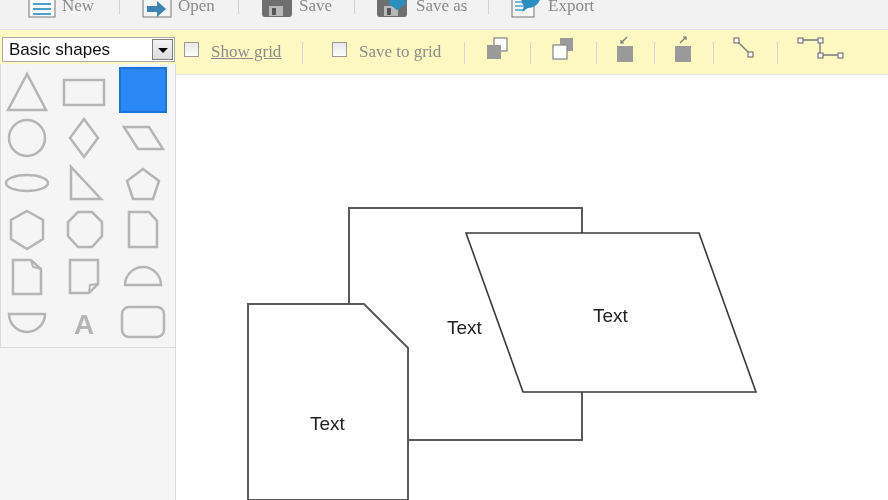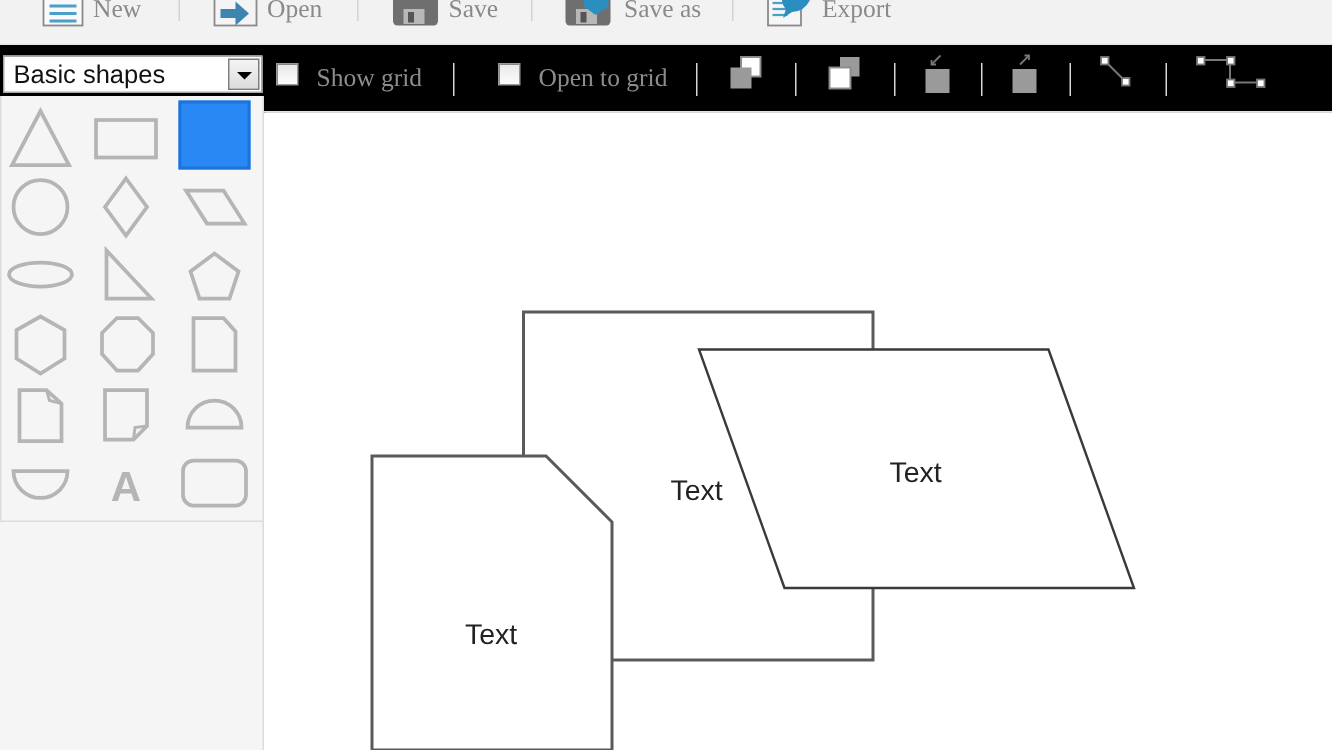--- a/index.html
+++ b/index.html
@@ -13,21 +13,21 @@
   }
   .tb-btn { position: absolute; top: -12px; height: 32px; display: flex; align-items: center; cursor: pointer; }
   .tb-btn .lbl {
     font-family: "Liberation Serif", serif; font-size: 17px; color: #8a8a8a; margin-left: 6px; margin-top: 4px;
   }
   .tb-sep { position: absolute; top: 0; width: 1px; height: 14px; background: #d2d2d2; }
 
   
   .sub-toolbar {
     position: absolute; left: 0; top: 30px; width: 888px; height: 45px;
-    background: #000000; border-bottom: 1px solid #e3e3e3;
+    background: #fef9c3; border-bottom: 1px solid #e3e3e3;
   }
   .select-box {
     position: absolute; left: 2px; top: 7px; width: 173px; height: 25px;
     background: #fff; border: 1px solid #a8a8a8;
   }
   .select-box .val {
     position: absolute; left: 6px; top: 2px; font-family: "Liberation Sans", sans-serif; font-size: 17px; color: #111;
   }
   .select-box .arrow {
     position: absolute; right: 1px; top: 1px; width: 21px; height: 21px;
@@ -119,25 +119,25 @@
   </div>
 </div>
 
 <div class="sub-toolbar">
   <div class="select-box">
     <span class="val">Basic shapes</span>
     <span class="arrow"></span>
   </div>
 
   <div class="chk" style="left:184px;"></div>
-  <span class="chk-label" style="left:211px;">Show grid</span>
+  <span class="chk-label" style="left:211px;text-decoration:underline;">Show grid</span>
   <div class="sub-sep" style="left:302px;"></div>
 
   <div class="chk" style="left:332px;"></div>
-  <span class="chk-label" style="left:359px;">Open to grid</span>
+  <span class="chk-label" style="left:359px;">Save to grid</span>
   <div class="sub-sep" style="left:464px;"></div>
 
   <div class="icon-btn" style="left:483px;">
     <svg width="30" height="30" viewBox="0 0 30 30">
       <rect x="11" y="3" width="13" height="13" fill="#fff" stroke="#8c8c8c" stroke-width="1.3"></rect>
       <rect x="4" y="10" width="14" height="14" fill="#9a9a9a"></rect>
     </svg>
   </div>
   <div class="sub-sep" style="left:530px;"></div>
 

